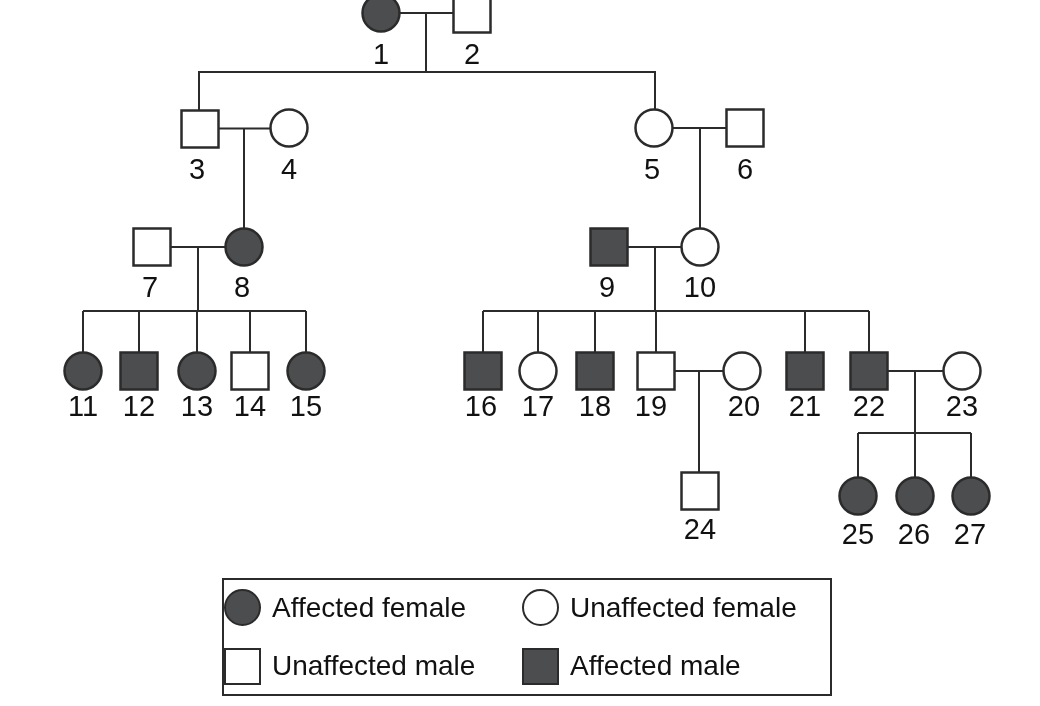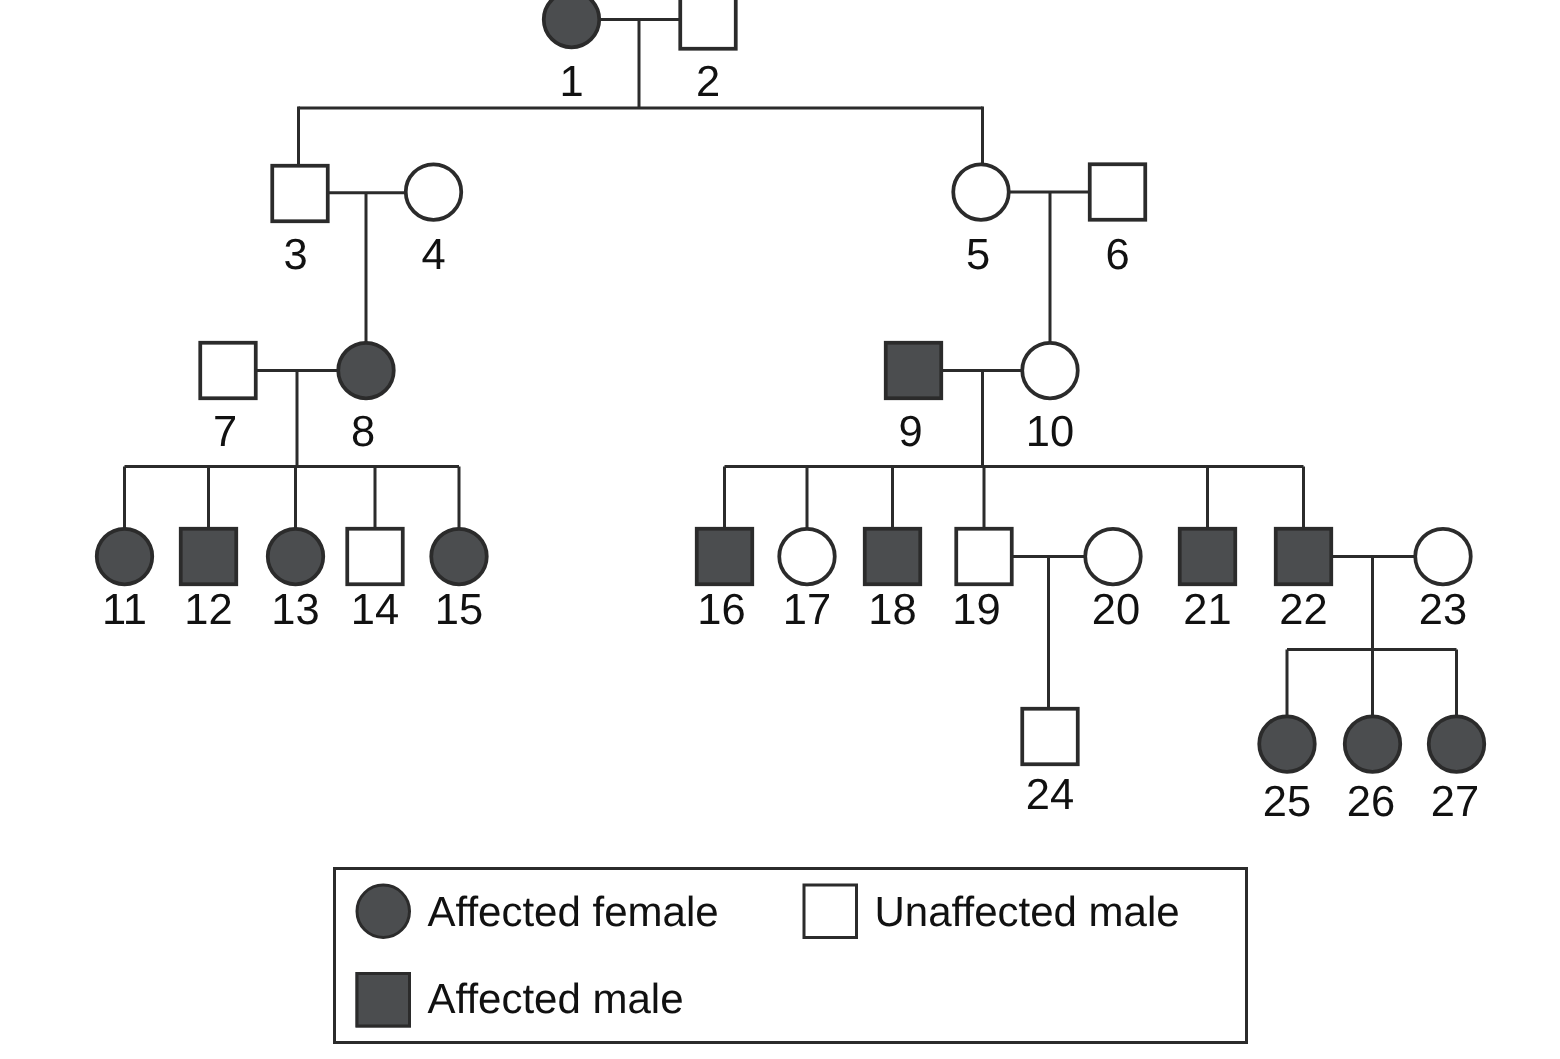--- a/index.html
+++ b/index.html
@@ -6,21 +6,21 @@
   #stage{position:relative;width:1040px;height:706px;background:var(--c-background,#fff);overflow:hidden;
          font-family:"Liberation Sans",sans-serif;}
   svg.pedigree{position:absolute;left:0;top:0;}
   svg .line{stroke:var(--c-line,#2b2b2b);stroke-width:2;fill:none;}
   svg .shape{stroke:var(--c-line,#2b2b2b);stroke-width:2.5;}
   svg .open{fill:#ffffff;}
   svg .aff{fill:var(--c-affected-fill,#4b4d4f);}
   svg text{font-family:"Liberation Sans",sans-serif;font-size:29px;fill:var(--c-text,#111);text-anchor:middle;}
   .legend{position:absolute;left:222px;top:578px;width:610px;height:118px;box-sizing:border-box;
           border:2px solid var(--c-line,#2b2b2b);background:#fff;display:grid;
-          grid-template-columns:298px 1fr;align-content:space-evenly;padding-left:13px;row-gap:12px;}
+          grid-template-columns:298px 1fr;align-content:space-evenly;row-gap:12px;}
   .legend-item{display:flex;align-items:center;gap:11px;font-size:28px;color:var(--c-text,#111);line-height:1;}
   .sym{width:37px;height:37px;box-sizing:border-box;border:2px solid var(--c-line,#2b2b2b);
        background:#fff;flex:0 0 auto;}
   .sym.circle{border-radius:50%;}
   .sym.filled{background:var(--c-affected-fill,#4b4d4f);}
 </style>
 </head>
 <body>
 
 <div id="stage">
@@ -164,20 +164,24 @@
       </g>
     </g>
   </svg>
 
   <div class="legend">
     <div class="legend-item">
       <span class="sym circle filled"></span>
       <span>Affected female</span>
     </div>
     <div class="legend-item">
+      <span class="sym circle"></span>
+      <span>Unaffected female</span>
+    </div>
+    <div class="legend-item">
       <span class="sym"></span>
       <span>Unaffected male</span>
     </div>
     <div class="legend-item">
       <span class="sym filled"></span>
       <span>Affected male</span>
     </div>
   </div>
 
 </div>

